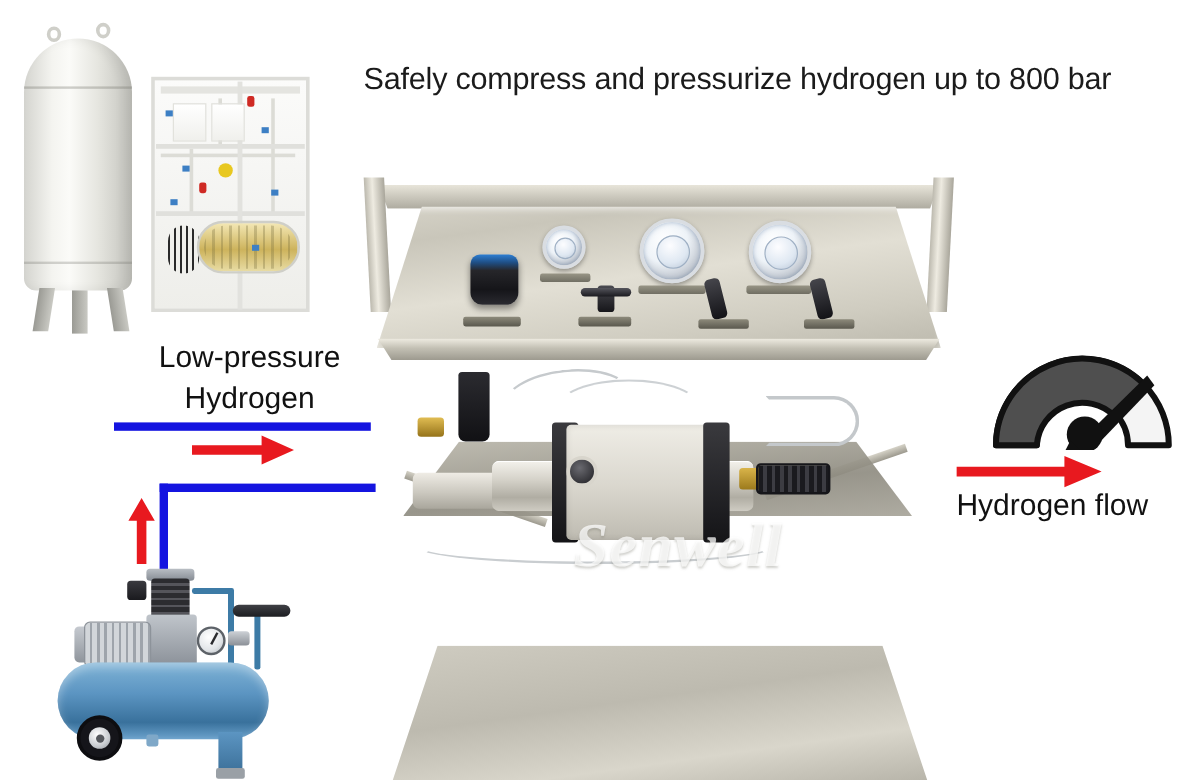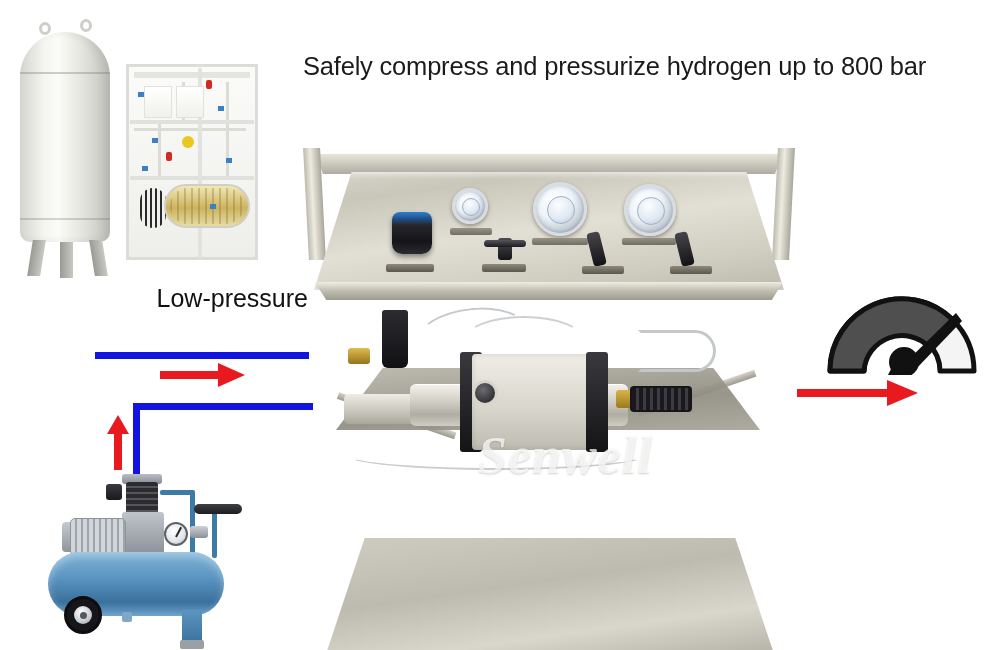--- a/index.html
+++ b/index.html
@@ -25,21 +25,21 @@
     color: #1b1b1b;
     white-space: nowrap;
     font-family: "Liberation Sans", sans-serif;
   }
 
   
   .flow-label {
     color: #111111;
     font-size: 25px;
     line-height: 34px;
-    text-align: right;
+    text-align: center;
     white-space: nowrap;
   }
   #label-low { left: 108px; top: 281px; width: 200px; }
   #label-drive { left: 146px; top: 430px; text-align: left; }
   #label-high { left: 797px; top: 404px; text-align: left; }
 
   
   .blue-line { background: #1414e0; }
   #blue-h1 { left: 95px; top: 352px; width: 214px; height: 7px; }
   #blue-h2 { left: 133px; top: 403px; width: 180px; height: 7px; }
@@ -454,20 +454,21 @@
     <div class="abs cab-blue" id="cb1"></div>
     <div class="abs cab-blue" id="cb2"></div>
     <div class="abs cab-blue" id="cb3"></div>
     <div class="abs cab-blue" id="cb4"></div>
     <div class="abs cab-blue" id="cb5"></div>
     <div class="abs cab-blue" id="cb6"></div>
   </div>
 
   <div class="abs flow-label" id="label-low">
     <div>Low-pressure</div>
+    <div>Hydrogen</div>
   </div>
   <div class="abs blue-line" id="blue-h1"></div>
   <svg class="abs arrow-red" id="arrow-low" style="left:160px; top:362px;" width="86" height="26" viewBox="0 0 86 26">
     <path d="M0 9 L58 9 L58 1 L85 13 L58 25 L58 17 L0 17 Z" fill="#e8191f"></path>
   </svg>
 
   <div class="abs blue-line" id="blue-h2"></div>
   <div class="abs blue-line" id="blue-v2"></div>
   <svg class="abs arrow-red" id="arrow-drive" style="left:106px; top:415px;" width="24" height="56" viewBox="0 0 24 56">
     <path d="M12 0 L23 19 L16 19 L16 55 L8 55 L8 19 L1 19 Z" fill="#e8191f"></path>
@@ -558,15 +559,16 @@
     <path d="M8 88 A72 72 0 0 1 131 37 L107 64 A38 38 0 0 0 42 88 Z" fill="#4f4f4f" stroke="#111111" stroke-width="5" stroke-linejoin="round"></path>
     <path d="M134 30 L84 79 L92 88 L140 38 Z" fill="#111111"></path>
     <circle cx="82" cy="79" r="15" fill="#111111"></circle>
     <path d="M70 84 L64 96 L78 92 Z" fill="#111111"></path>
   </svg>
 
   <svg class="abs arrow-red" id="arrow-high" style="left:797px; top:379px;" width="122" height="28" viewBox="0 0 122 28">
     <path d="M0 10 L90 10 L90 1 L121 14 L90 27 L90 18 L0 18 Z" fill="#e8191f"></path>
   </svg>
   <div class="abs flow-label" id="label-high">
+    <div>Hydrogen flow</div>
   </div>
 
 </div>
 
 </body></html>

